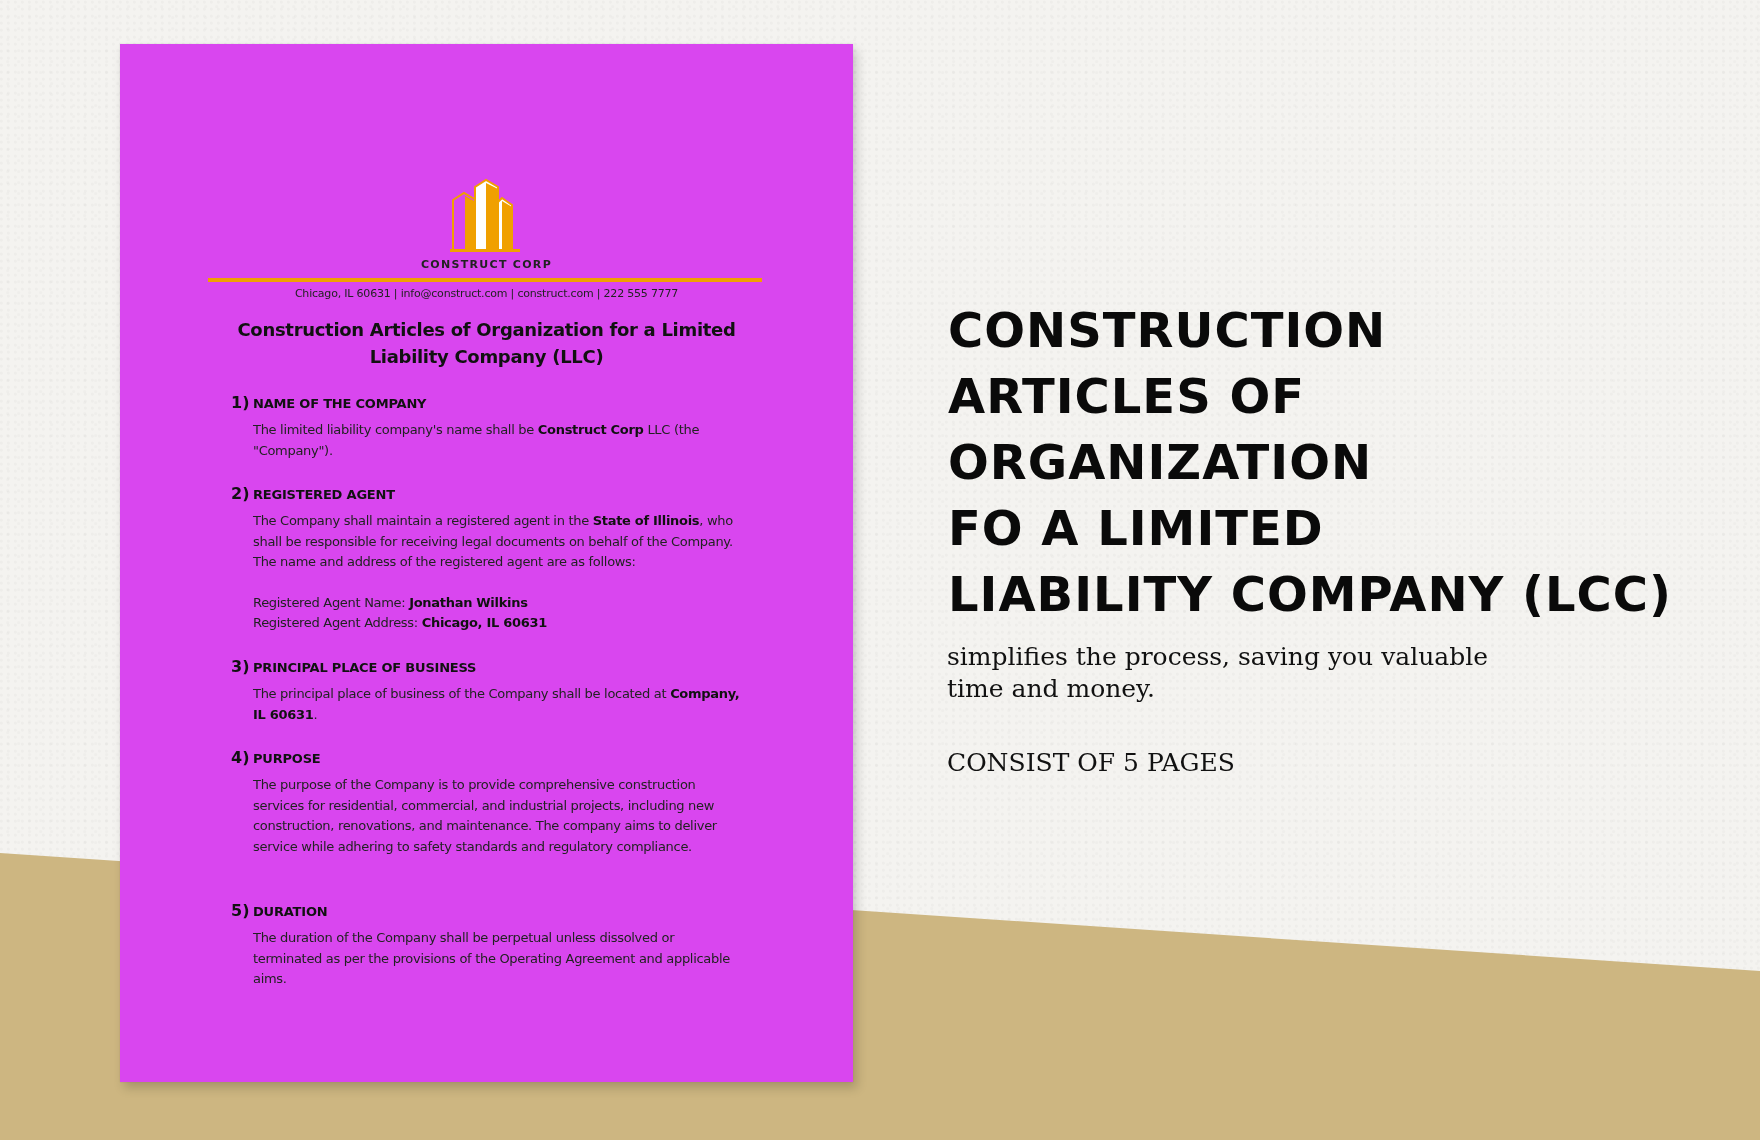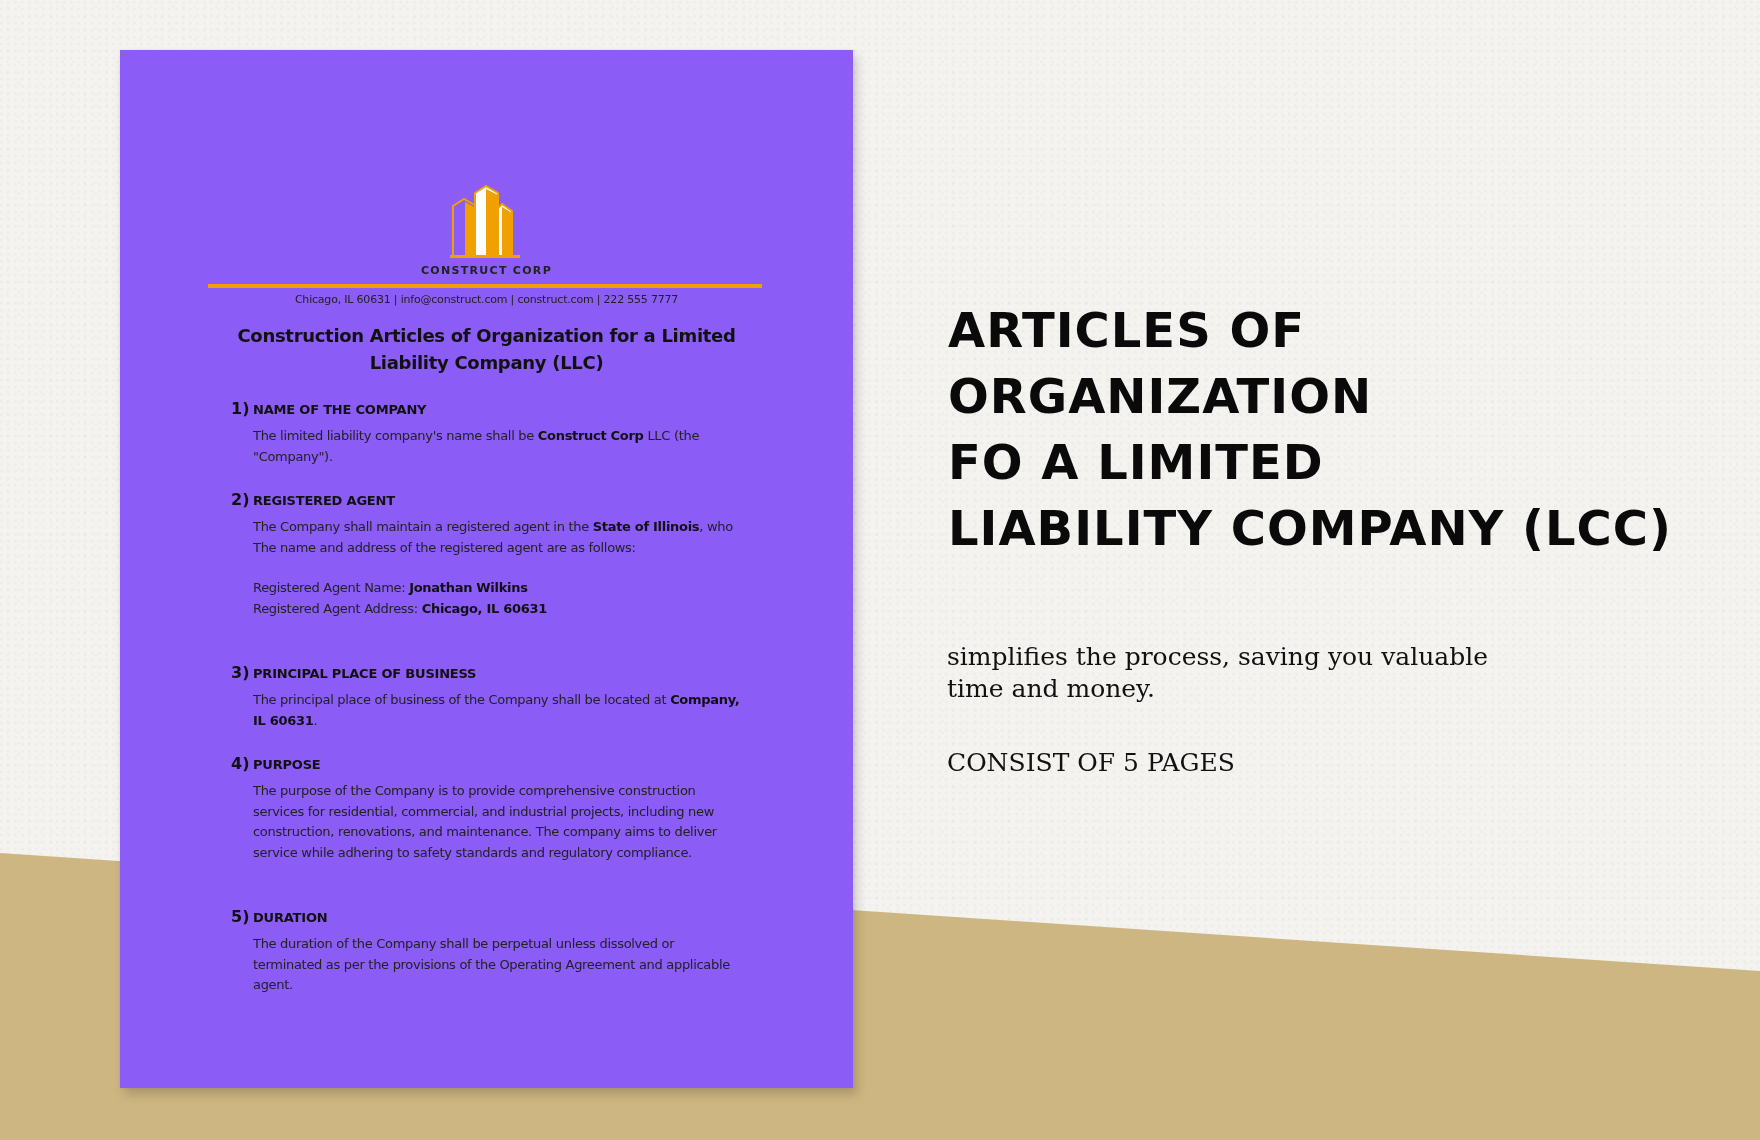--- a/index.html
+++ b/index.html
@@ -8,23 +8,22 @@
     background:#f4f3f0;
     background-image:
       radial-gradient(circle at 20% 30%, rgba(0,0,0,0.025) 0 1px, transparent 2px),
       radial-gradient(circle at 70% 60%, rgba(0,0,0,0.02) 0 1px, transparent 2px);
     background-size: 7px 7px, 11px 11px;
     font-family:"DejaVu Sans", sans-serif;
   }
   .tan-band { position:absolute; left:0; top:0; width:1760px; height:1140px; }
   .paper {
     position:absolute; left:120px; top:44px; width:733px; height:1038px;
-    background:#8b5cf6;
+    background:#d946ef;
     box-shadow: 4px 6px 10px rgba(0,0,0,0.18), 0 0 2px rgba(0,0,0,0.08);
-    margin-top: 6px;
   }
   .logo { position:absolute; left:330px; top:130px; width:70px; height:82px; }
   .company-name {
     position:absolute; left:0; width:733px; top:214px; text-align:center;
     font-family:"DejaVu Sans", sans-serif; font-weight:bold; font-size:11px;
     letter-spacing:1.3px; color:#222;
   }
   .contact {
     position:absolute; left:0; width:733px; top:243px; text-align:center;
     font-family:"DejaVu Sans", sans-serif; font-size:11px; color:#222;
@@ -107,20 +106,21 @@
     </div>
   </div>
 
   <div class="section" style="top:440px;">
     <div class="sec-head">
       <span class="sec-num">2)</span>
       <span class="sec-title">REGISTERED AGENT</span>
     </div>
     <div class="sec-body">
       <div><span>The Company shall maintain a registered agent in the </span><b>State of Illinois</b><span>, who</span></div>
+      <div>shall be responsible for receiving legal documents on behalf of the Company.</div>
       <div>The name and address of the registered agent are as follows:</div>
       <div class="gap"></div>
       <div><span>Registered Agent Name: </span><b>Jonathan Wilkins</b></div>
       <div><span>Registered Agent Address: </span><b>Chicago, IL 60631</b></div>
     </div>
   </div>
 
   <div class="section" style="top:613px;">
     <div class="sec-head">
       <span class="sec-num">3)</span>
@@ -146,26 +146,27 @@
   </div>
 
   <div class="section" style="top:857px;">
     <div class="sec-head">
       <span class="sec-num">5)</span>
       <span class="sec-title">DURATION</span>
     </div>
     <div class="sec-body">
       <div>The duration of the Company shall be perpetual unless dissolved or</div>
       <div>terminated as per the provisions of the Operating Agreement and applicable</div>
-      <div>agent.</div>
+      <div>aims.</div>
     </div>
   </div>
 </div>
 
 <div class="hero-title">
+  <div>CONSTRUCTION</div>
   <div>ARTICLES OF</div>
   <div>ORGANIZATION</div>
   <div>FO A LIMITED</div>
   <div>LIABILITY COMPANY (LCC)</div>
 </div>
 
 <div class="hero-desc">
   <div>simplifies the process, saving you valuable</div>
   <div>time and money.</div>
 </div>

